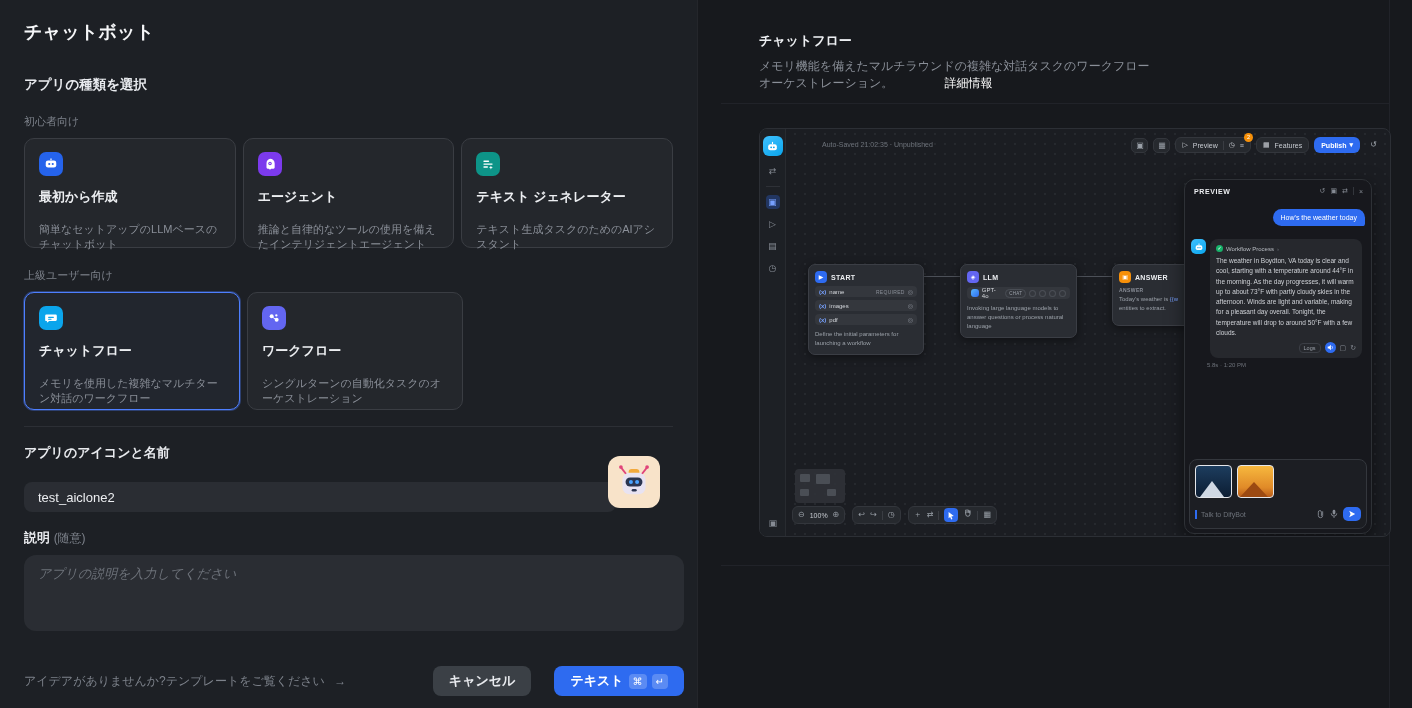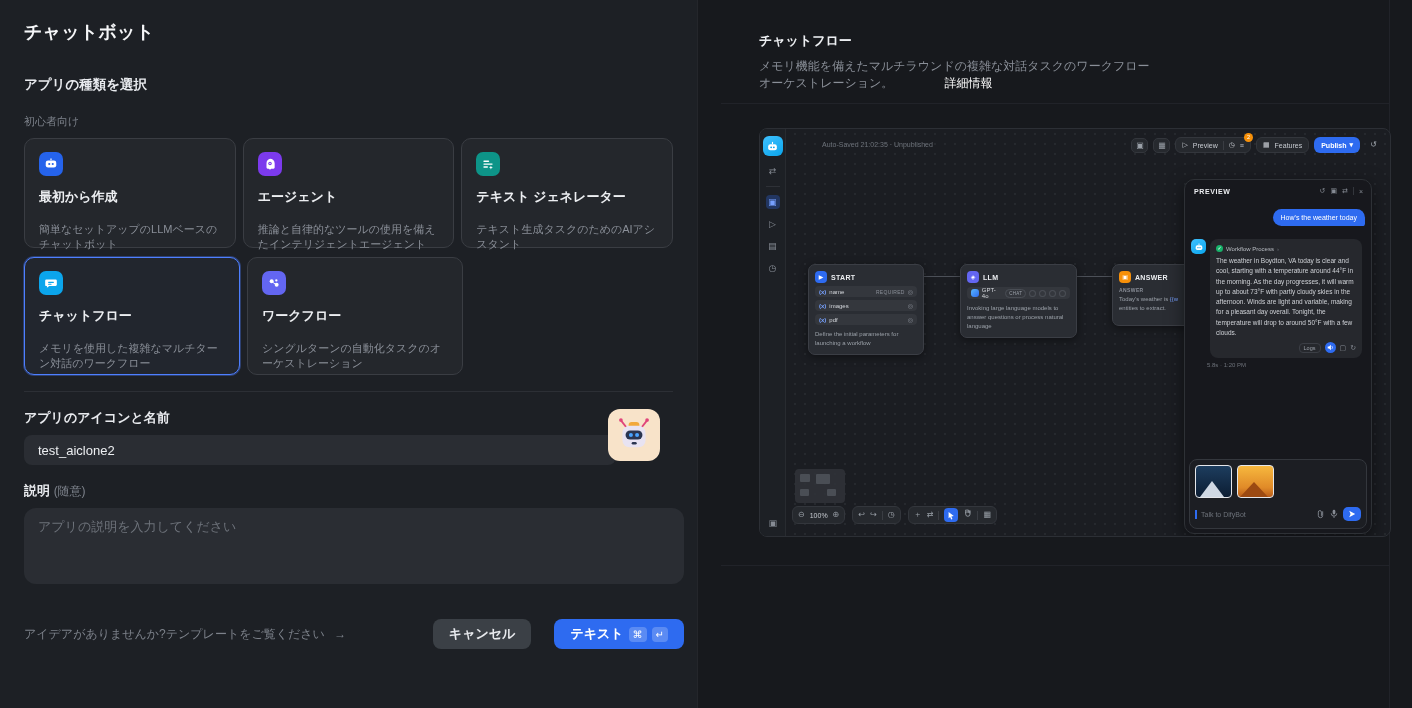--- a/index.html
+++ b/index.html
@@ -14,24 +14,24 @@
   .card-row { display:flex; gap:7px; margin-top:9px; }
   .type-card { width:216px; height:110px; background:#24272c; border:1px solid #3a3d43; border-radius:10px; padding:13px 14px; cursor:pointer; }
   .type-card.tall { height:118px; }
   .type-card.selected { border:1px solid #4e7fff; box-shadow:0 0 0 1px rgba(78,127,255,.35); background:#22262e; }
   .type-icon { width:24px; height:24px; border-radius:7px; display:flex; align-items:center; justify-content:center; }
   .type-title { margin-top:12px; font-size:13px; font-weight:bold; color:#eceef1; }
   .type-desc { margin-top:16px; font-size:11px; line-height:1.35; color:#8a8f98; }
   .divider { height:1px; background:#2c2f35; margin-top:16px; }
   .field-label { margin-top:17px; font-size:13px; font-weight:bold; color:#e8eaee; }
   .field-label .opt { font-weight:normal; color:#7d828b; font-size:12px; }
-  .name-row { position:relative; margin-top:8px; }
+  .name-row { position:relative; margin-top:20px; }
   .name-input { width:592px; height:30px; background:#2a2d33; border:none; border-radius:8px; color:#eceef1; font-size:13px; padding:0 14px; font-family:"Liberation Sans",sans-serif; outline:none; }
   .app-avatar { position:absolute; right:13px; top:-26px; width:52px; height:52px; border-radius:12px; background:#f8e3c9; display:flex; align-items:center; justify-content:center; cursor:pointer; }
-  .desc-area { margin-top:8px; width:660px; height:76px; background:#2a2d33; border:none; border-radius:12px; color:#eceef1; font-size:13px; padding:10px 14px; resize:none; font-family:"Liberation Sans",sans-serif; outline:none; }
+  .desc-area { margin-top:8px; width:660px; height:76px; background:#2a2d33; border:none; border-radius:12px; color:#eceef1; font-size:13px; padding:10px 14px; resize:none; font-family:"Liberation Sans",sans-serif; outline:none;font-style:italic; }
   .desc-area::placeholder, .name-input::placeholder { color:#6d727a; }
   .footer-row { margin-top:31px; display:flex; align-items:center; justify-content:space-between; width:660px; }
   .hint { font-size:12px; color:#7d828b; }
   .hint .arrow { margin-left:6px; }
   .btns { display:flex; gap:23px; }
   .btn { height:30px; border-radius:8px; font-size:13px; font-weight:bold; display:flex; align-items:center; justify-content:center; padding:0 16px; cursor:pointer; border:none; font-family:"Liberation Sans",sans-serif; }
   .btn-cancel { background:#3b4046; color:#e8eaee; }
   .btn-create { background:#2e6bf0; color:#ffffff; gap:5px; }
   .kbd { background:rgba(255,255,255,.22); border-radius:4px; font-size:10px; font-weight:normal; padding:1px 4px; line-height:13px; }
 
@@ -168,20 +168,21 @@
               <rect x="4" y="11" width="16" height="2.4" rx="1.2" fill="#fff"></rect>
               <rect x="4" y="16" width="8" height="2.4" rx="1.2" fill="#fff"></rect>
               <path d="M17 14.5l1 2.5 2.5 1-2.5 1-1 2.5-1-2.5-2.5-1 2.5-1z" fill="#fff"></path>
             </svg>
         </div>
         <div class="type-title">テキスト ジェネレーター</div>
         <div class="type-desc">テキスト生成タスクのためのAIアシスタント</div>
       </div>
     </div>
 
+    <div class="group-label">上級ユーザー向け</div>
 
     <div class="card-row">
       <div class="type-card tall selected">
         <div class="type-icon" style="background:#0ba5ec">
           <svg width="14" height="14" viewBox="0 0 24 24">
               <path d="M4 6h16a2 2 0 0 1 2 2v7a2 2 0 0 1-2 2H9l-4 3v-3a2 2 0 0 1-3-2V8a2 2 0 0 1 2-2z" fill="#fff"></path>
               <rect x="7" y="10" width="10" height="1.8" rx=".9" fill="#0ba5ec"></rect>
               <rect x="7" y="13.2" width="6" height="1.8" rx=".9" fill="#0ba5ec"></rect>
             </svg>
         </div>

